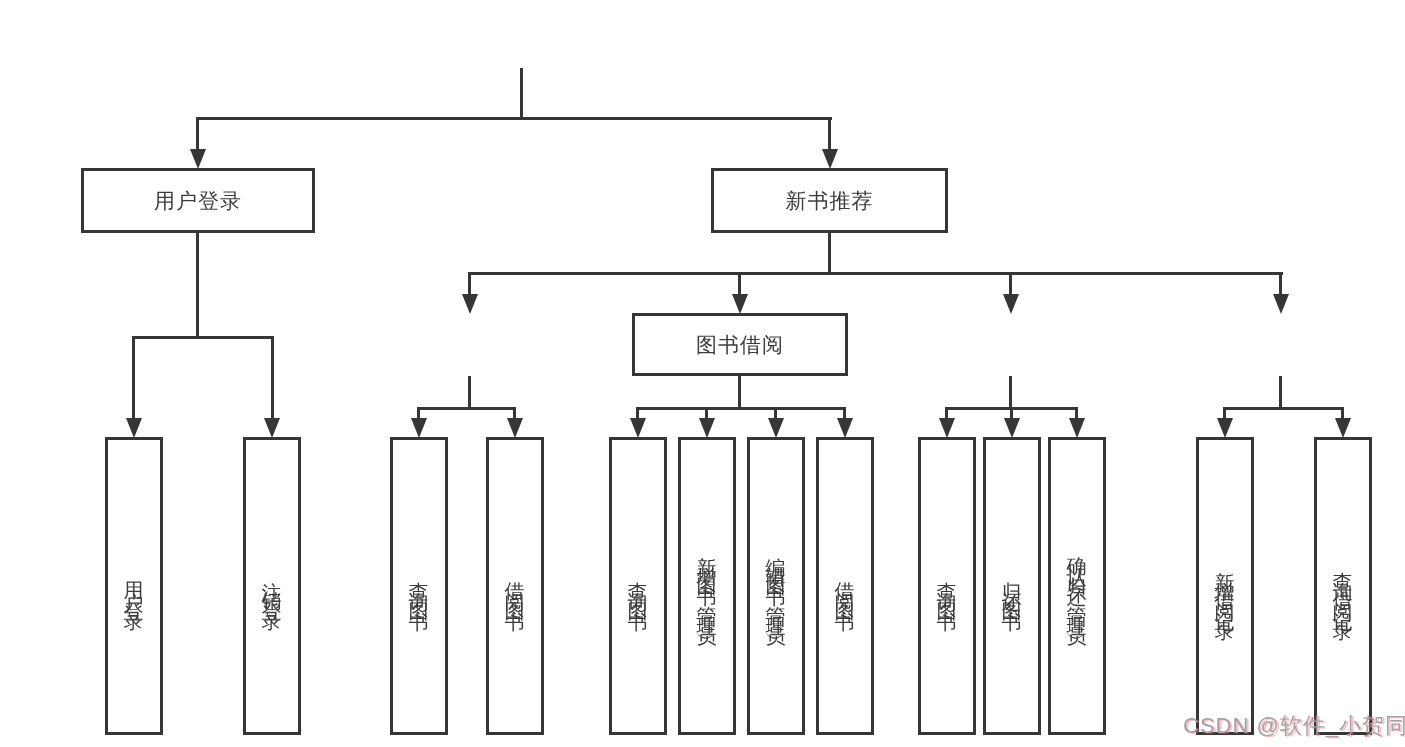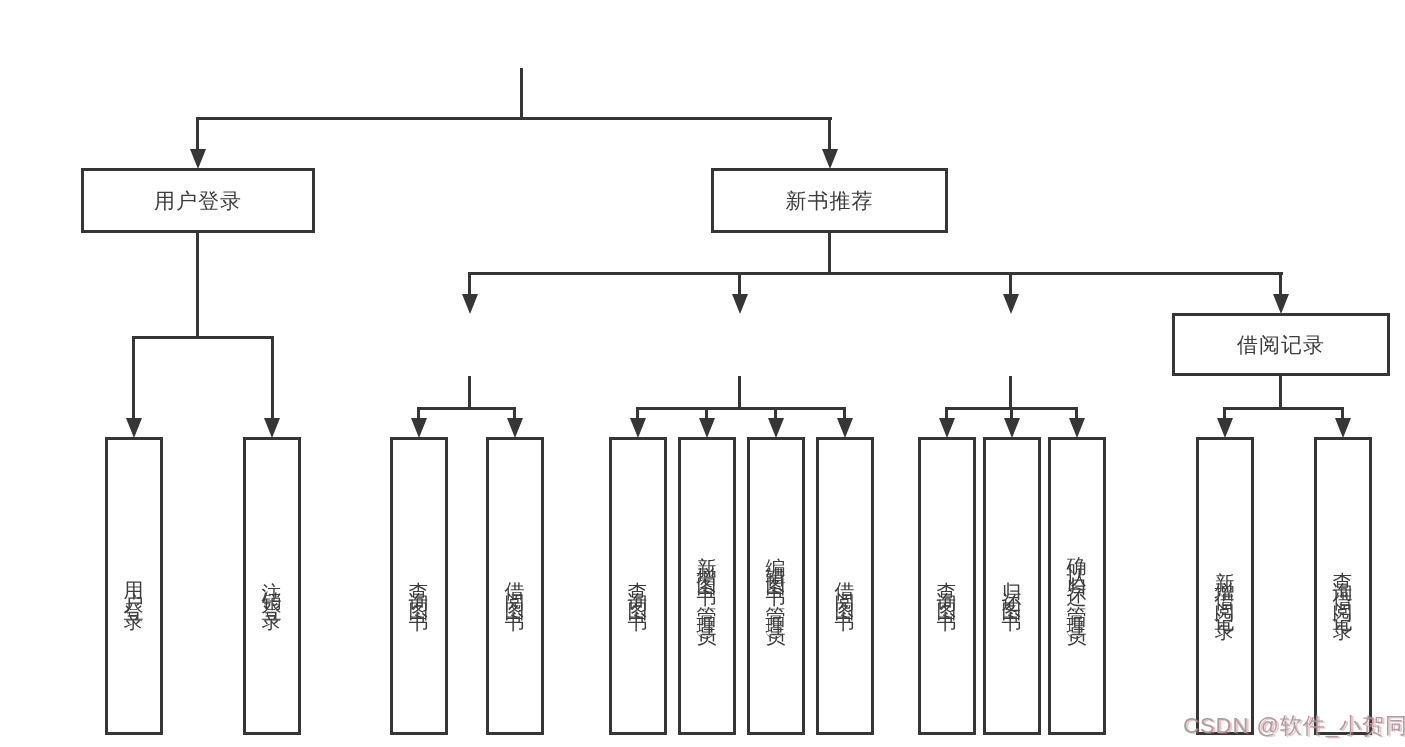--- a/index.html
+++ b/index.html
@@ -56,25 +56,25 @@
 
   <div class="box" style="left:81px;top:168px;width:234px;height:65px">
     <span>用户登录</span>
   </div>
 
   <div class="box" style="left:711px;top:168px;width:237px;height:65px">
     <span>新书推荐</span>
   </div>
 
 
+  <div class="box" style="left:632px;top:313px;width:216px;height:63px">
+    <span>图书借阅</span>
+  </div>
 
 
-  <div class="box" style="left:1172px;top:313px;width:218px;height:63px">
-    <span>借阅记录</span>
-  </div>
 
   <div class="box vbox" style="left:105px">
     <span>用户登录</span>
   </div>
   <div class="box vbox" style="left:243px">
     <span>注销登录</span>
   </div>
 
   <div class="box vbox" style="left:390px">
     <span>查询图书</span>

